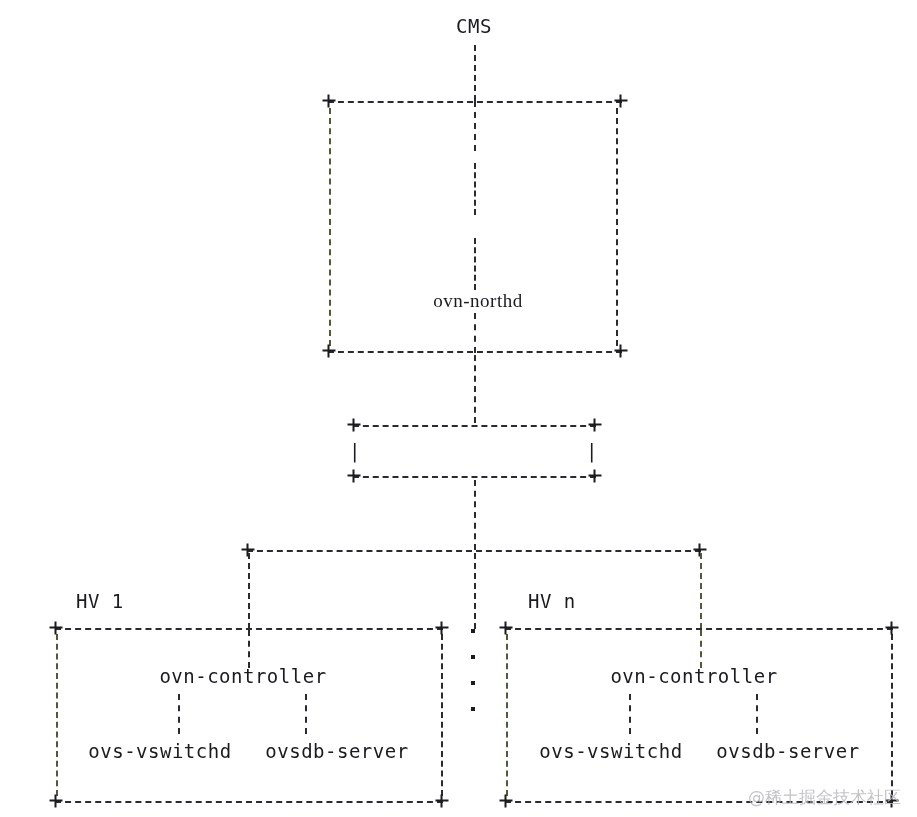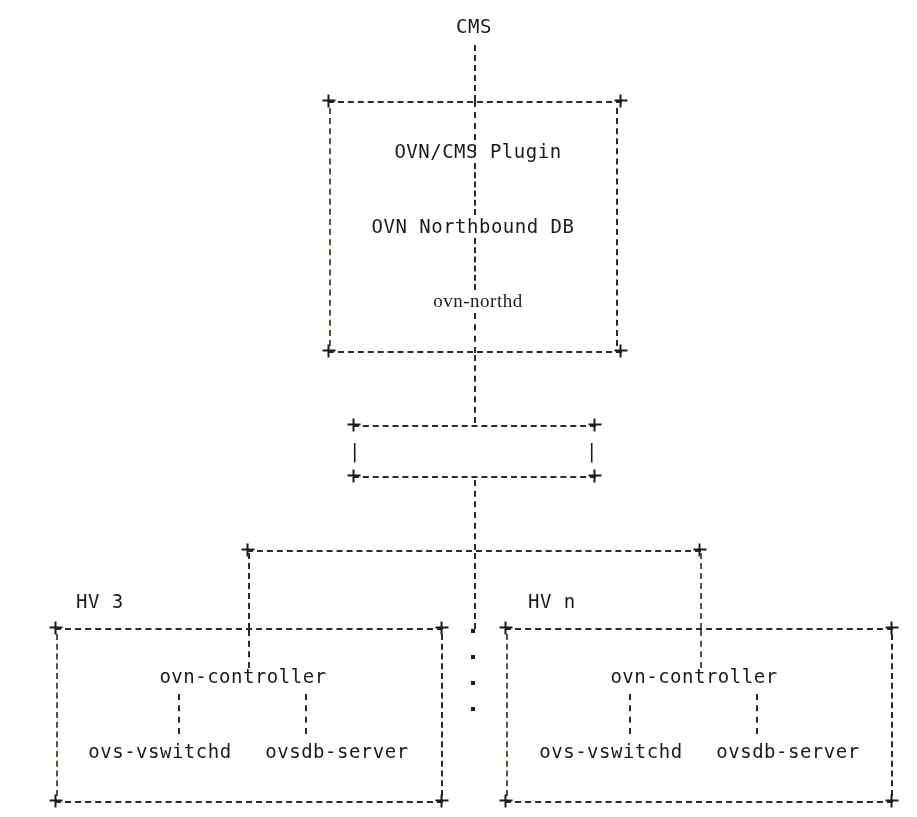--- a/index.html
+++ b/index.html
@@ -93,22 +93,20 @@
   <div class="corner" style="left:329px; top:101px;"></div>
   <div class="corner" style="left:621px; top:101px;"></div>
   <div class="corner" style="left:329px; top:351px;"></div>
   <div class="corner" style="left:621px; top:351px;"></div>
 
   <div class="vline" style="left:474px; top:101px; height:50px;"></div>
   <div class="vline" style="left:474px; top:163px; height:52px;"></div>
   <div class="vline" style="left:474px; top:238px; height:52px;"></div>
   <div class="vline" style="left:474px; top:313px; height:40px;"></div>
 
-  <div class="lbl center" style="left:478px; top:140px;">OVN/CMS Plugin</div>
-  <div class="lbl center" style="left:473px; top:215px;">OVN Northbound DB</div>
   <div class="lbl center" style="left:478px; top:290px;font-family:Liberation Serif, serif;">ovn-northd</div>
 
   <div class="vline" style="left:474px; top:355px; height:68px;"></div>
 
   <div class="hline" style="left:353px; top:425px; width:243px;"></div>
   <div class="hline" style="left:353px; top:476px; width:243px;"></div>
 
   <div class="corner" style="left:354px; top:425px;"></div>
   <div class="corner" style="left:595px; top:425px;"></div>
   <div class="corner" style="left:354px; top:476px;"></div>
@@ -120,21 +118,21 @@
   <div class="vline" style="left:474px; top:480px; height:70px;"></div>
 
   <div class="hline" style="left:247px; top:550px; width:454px;"></div>
   <div class="corner" style="left:248px; top:550px;"></div>
   <div class="corner" style="left:700px; top:550px;"></div>
 
   <div class="vline" style="left:248px; top:553px; height:76px;"></div>
   <div class="vline" style="left:474px; top:553px; height:76px;"></div>
   <div class="vline olive" style="left:700px; top:553px; height:76px;"></div>
 
-  <div class="lbl" style="left:76px; top:590px;">HV 3</div>
+  <div class="lbl" style="left:76px; top:590px;">HV 1</div>
 
   <div class="hline" style="left:55px; top:628px; width:388px;"></div>
   <div class="hline" style="left:55px; top:801px; width:388px;"></div>
   <div class="vline olive" style="left:56px; top:634px; height:162px;"></div>
   <div class="vline" style="left:441px; top:634px; height:162px;"></div>
 
   <div class="corner" style="left:56px; top:628px;"></div>
   <div class="corner" style="left:442px; top:628px;"></div>
   <div class="corner" style="left:56px; top:801px;"></div>
   <div class="corner" style="left:442px; top:801px;"></div>
@@ -169,14 +167,15 @@
   <div class="vline olive" style="left:700px; top:630px; height:38px;"></div>
 
   <div class="lbl center" style="left:694px; top:665px;">ovn-controller</div>
 
   <div class="vline" style="left:629px; top:694px; height:40px;"></div>
   <div class="vline" style="left:756px; top:694px; height:40px;"></div>
 
   <div class="lbl center" style="left:611px; top:740px;">ovs-vswitchd</div>
   <div class="lbl center" style="left:788px; top:740px;">ovsdb-server</div>
 
+  <div class="watermark" style="left:748px; top:786px;">@稀土掘金技术社区</div>
 
 </div>
 
 </body></html>

